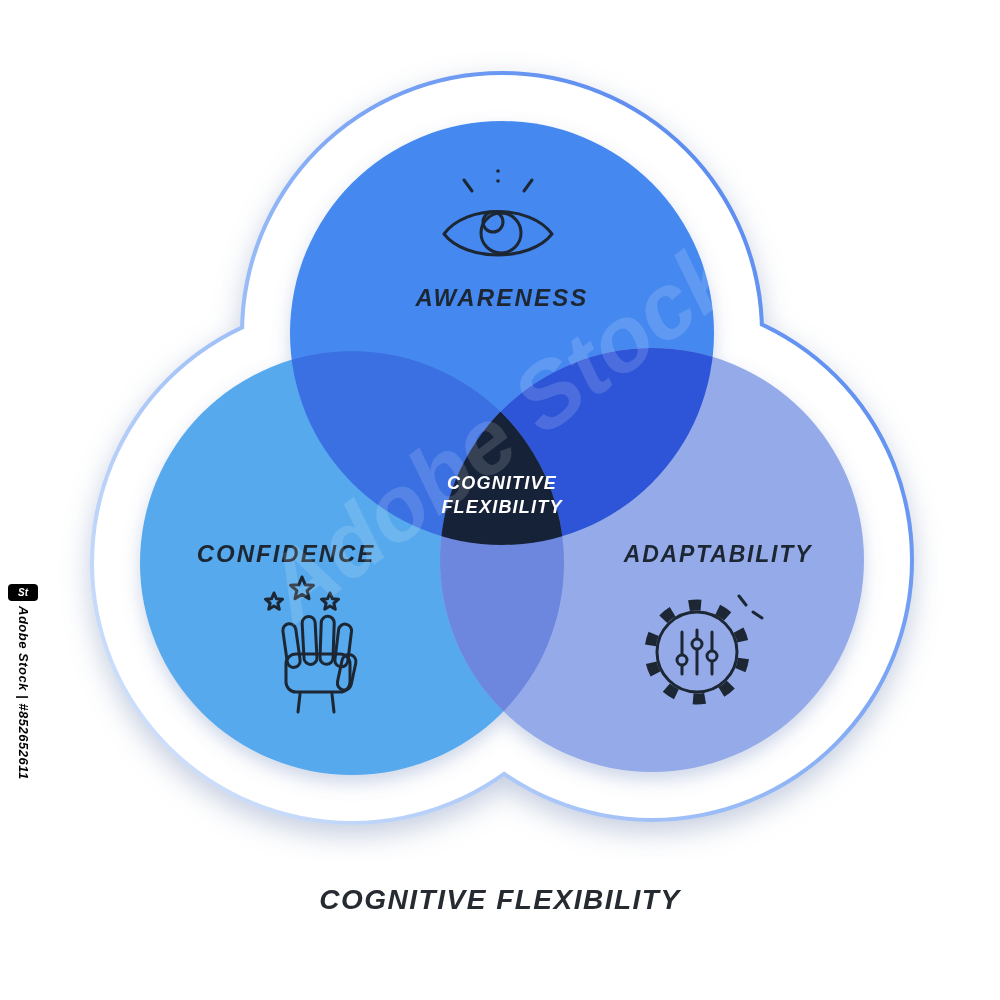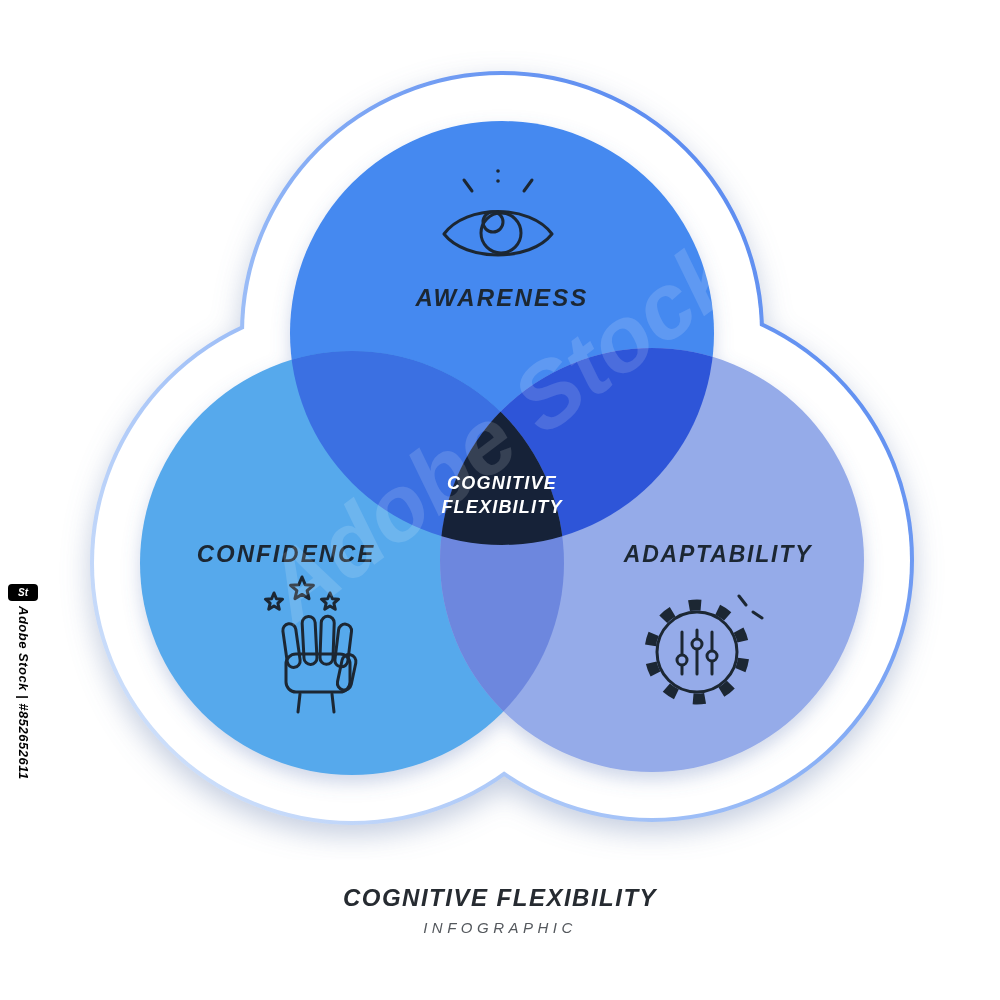--- a/index.html
+++ b/index.html
@@ -1,20 +1,20 @@
 <!DOCTYPE html>
 <html><head>
 <meta charset="utf-8">
 <style>
   html,body{margin:0;padding:0;background:#ffffff;width:1000px;height:1000px;
     font-family:"Liberation Sans",sans-serif;}
   .canvas{position:relative;width:1000px;height:1000px;background:#ffffff;overflow:hidden;font-style:italic;}
   svg text{font-family:"Liberation Sans",sans-serif;}
   .footer{position:absolute;left:0;right:0;top:884px;text-align:center;}
-  .footer-title{font-size:24px;font-weight:700;letter-spacing:1.5px;color:#262b31;}
+  .footer-title{font-size:28px;font-weight:700;letter-spacing:1.5px;color:#262b31;}
   .footer-subtitle{margin-top:7px;font-size:15px;letter-spacing:4.5px;color:#54585d;}
   .watermark{position:absolute;left:8px;top:584px;display:flex;flex-direction:column;
     align-items:center;gap:5px;z-index:5;}
   .wm-logo{width:30px;height:17px;background:#000;border-radius:4px;color:#fff;
     font-size:10px;font-weight:700;display:flex;align-items:center;justify-content:center;}
   .wm-text{writing-mode:vertical-rl;font-size:13px;font-weight:700;color:#000;letter-spacing:0.5px;}
   .diag-wm{position:absolute;left:0;top:0;width:1000px;height:860px;display:flex;
     align-items:center;justify-content:center;pointer-events:none;z-index:4;}
   .diag-wm span{transform:rotate(-37deg);font-size:92px;font-weight:700;
     color:rgba(255,255,255,0.14);white-space:nowrap;}
@@ -129,16 +129,15 @@
 
   
   <div class="watermark">
     <span class="wm-logo">St</span>
     <span class="wm-text">Adobe Stock | #852652611</span>
   </div>
 
   
   <div class="footer">
     <div class="footer-title">COGNITIVE FLEXIBILITY</div>
-    <div class="footer-subtitle">INFOGRAPHIC</div>
   </div>
 
 </div>
 
 </body></html>

